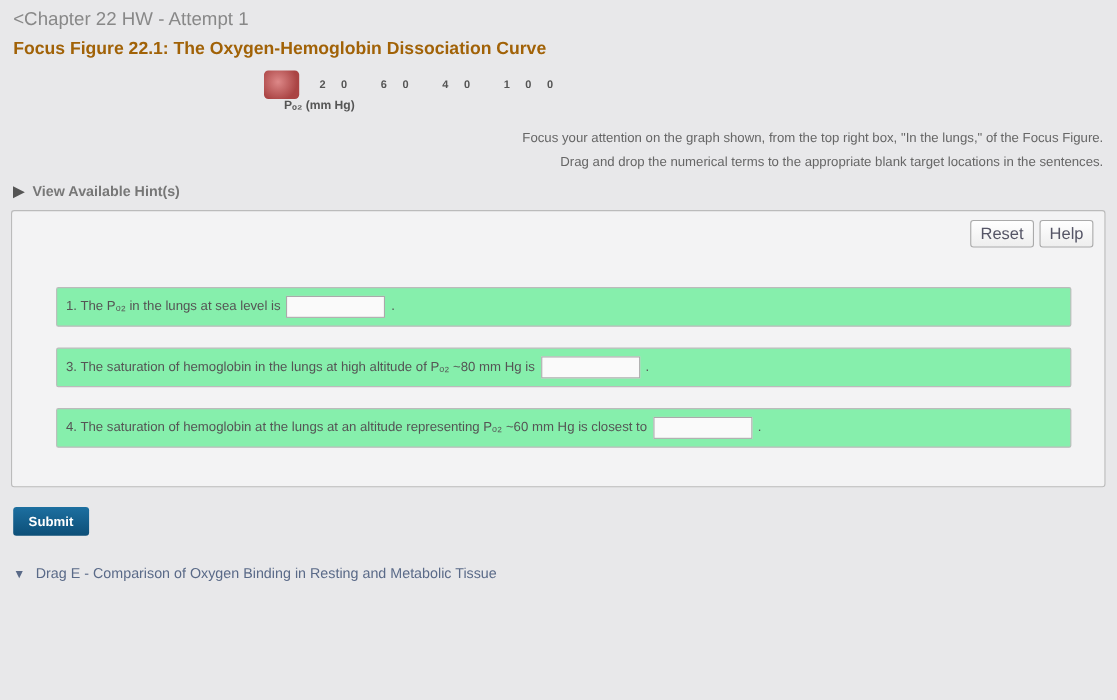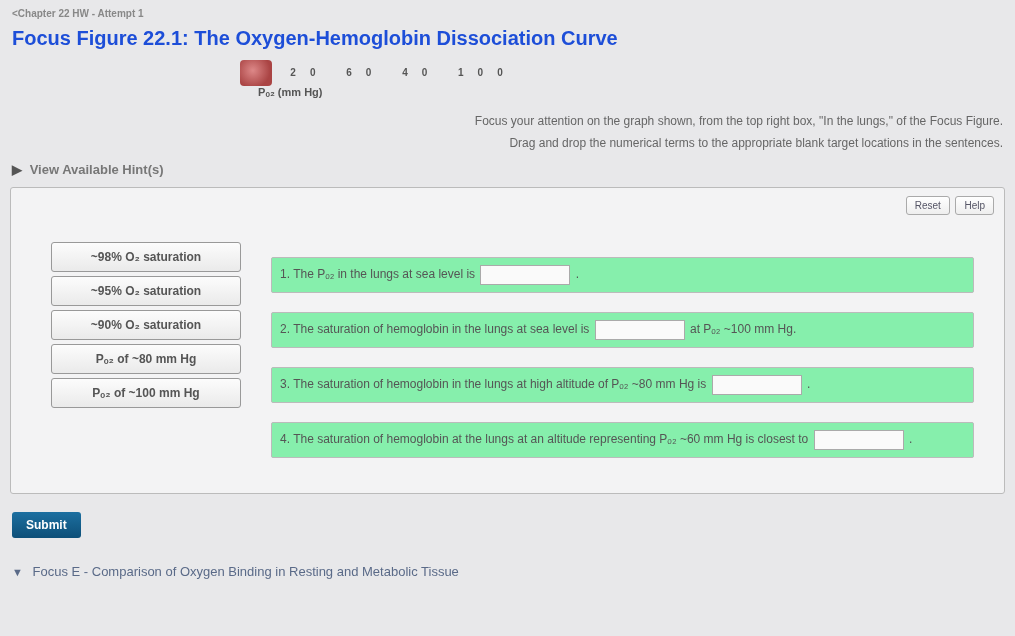--- a/index.html
+++ b/index.html
@@ -7,27 +7,27 @@
       font-family: Arial, Helvetica, sans-serif;
       background: #e8e8ea;
       width: 1015px;
       height: 636px;
       overflow: hidden;
       color: #555;
       font-size: 13px;
     }
     .header-link {
       color: #888;
-      font-size: 10px;
+      font-size: 17px;
       padding: 8px 0 4px 12px;
-      font-weight: bold;
+      font-weight: normal;
     }
     .page-title {
-      color: #1d4ed8;
-      font-size: 20px;
+      color: #a16207;
+      font-size: 16px;
       font-weight: bold;
       padding: 4px 0 10px 12px;
     }
     .graph-caption {
       padding-left: 200px;
       color: #555;
       font-size: 11px;
       font-weight: bold;
       margin-bottom: 12px;
     }
@@ -63,21 +63,21 @@
     }
     .panel-tools {
       position: absolute;
       top: 8px; right: 10px;
     }
     .tool-btn {
       display: inline-block;
       border: 1px solid #aaa;
       background: linear-gradient(#fff,#eee);
       color: #556;
-      font-size: 10px;
+      font-size: 15px;
       padding: 3px 8px;
       border-radius: 3px;
       margin-left: 2px;
       cursor: pointer;
     }
     .work-area {
       display: flex;
       gap: 30px;
       margin-top: 40px;
       align-items: flex-start;
@@ -159,54 +159,42 @@
   <span>View Available Hint(s)</span>
 </div>
 
 <div class="activity-panel">
   <div class="panel-tools">
     <span class="tool-btn">Reset</span>
     <span class="tool-btn">Help</span>
   </div>
 
   <div class="work-area">
-    <div class="draggables">
-      <div class="draggable">~98% O₂ saturation</div>
-      <div class="draggable">~95% O₂ saturation</div>
-      <div class="draggable">~90% O₂ saturation</div>
-      <div class="draggable">Pₒ₂ of ~80 mm Hg</div>
-      <div class="draggable">Pₒ₂ of ~100 mm Hg</div>
-    </div>
 
     <div class="targets">
       <div class="target-row">
         <span>1. The Pₒ₂ in the lungs at sea level is </span>
         <span class="blank"></span>
         <span>.</span>
-      </div>
-      <div class="target-row">
-        <span>2. The saturation of hemoglobin in the lungs at sea level is </span>
-        <span class="blank"></span>
-        <span> at Pₒ₂ ~100 mm Hg.</span>
       </div>
       <div class="target-row">
         <span>3. The saturation of hemoglobin in the lungs at high altitude of Pₒ₂ ~80 mm Hg is </span>
         <span class="blank"></span>
         <span>.</span>
       </div>
       <div class="target-row">
         <span>4. The saturation of hemoglobin at the lungs at an altitude representing Pₒ₂ ~60 mm Hg is closest to </span>
         <span class="blank"></span>
         <span>.</span>
       </div>
     </div>
   </div>
 </div>
 
 <button class="submit-btn">Submit</button>
 
 <div class="next-part">
   <span class="caret">▼</span>
-  <span>Focus E - Comparison of Oxygen Binding in Resting and Metabolic Tissue</span>
+  <span>Drag E - Comparison of Oxygen Binding in Resting and Metabolic Tissue</span>
 </div>
 
 
 
 
 </body></html>

